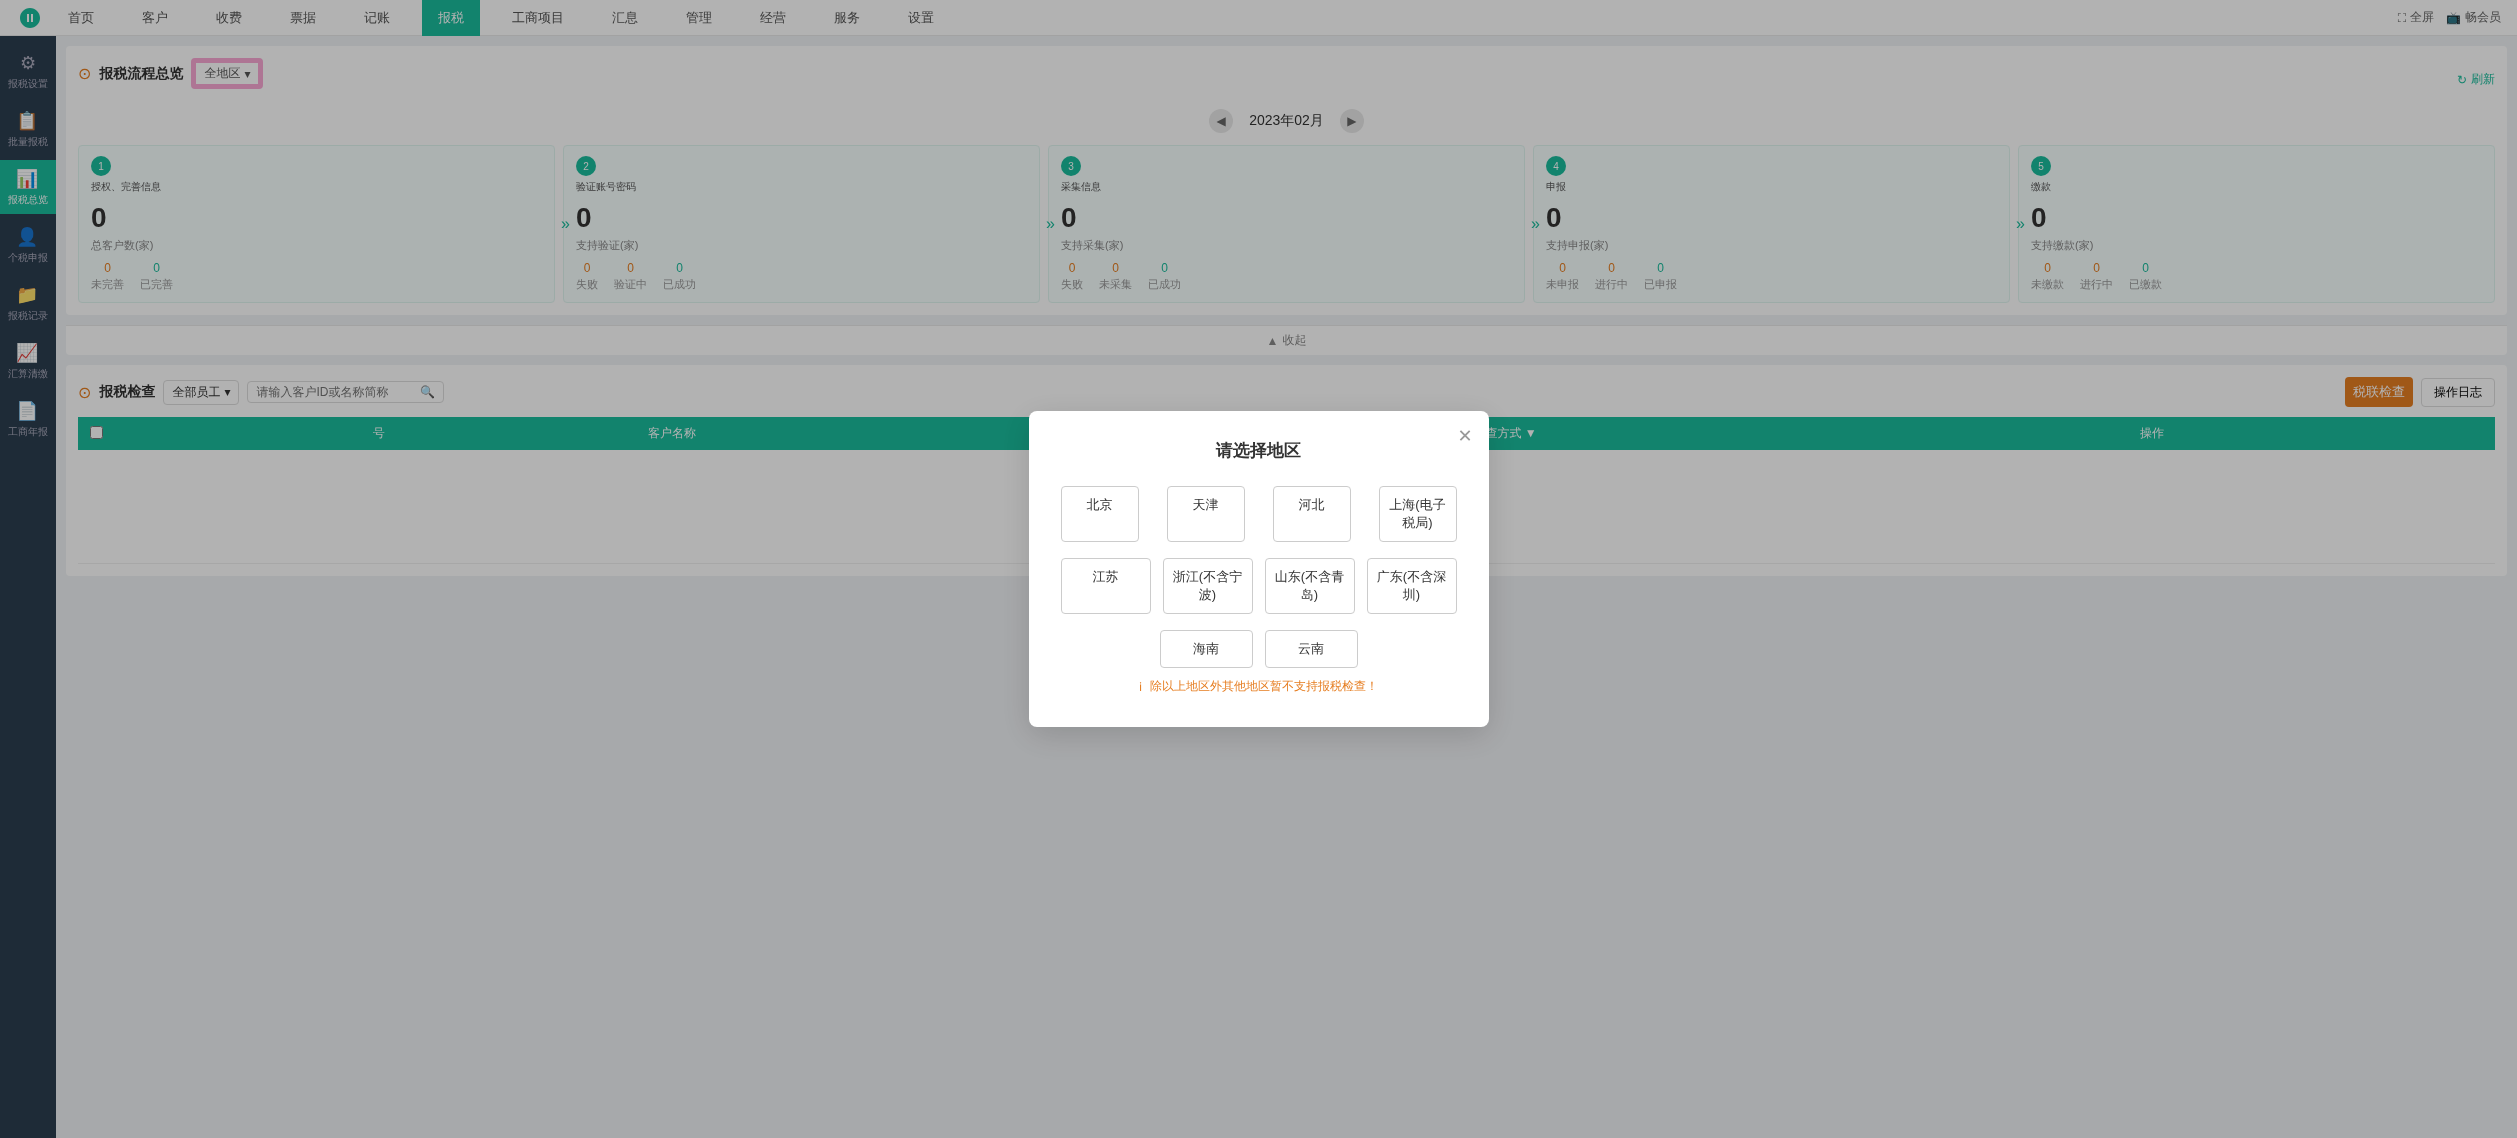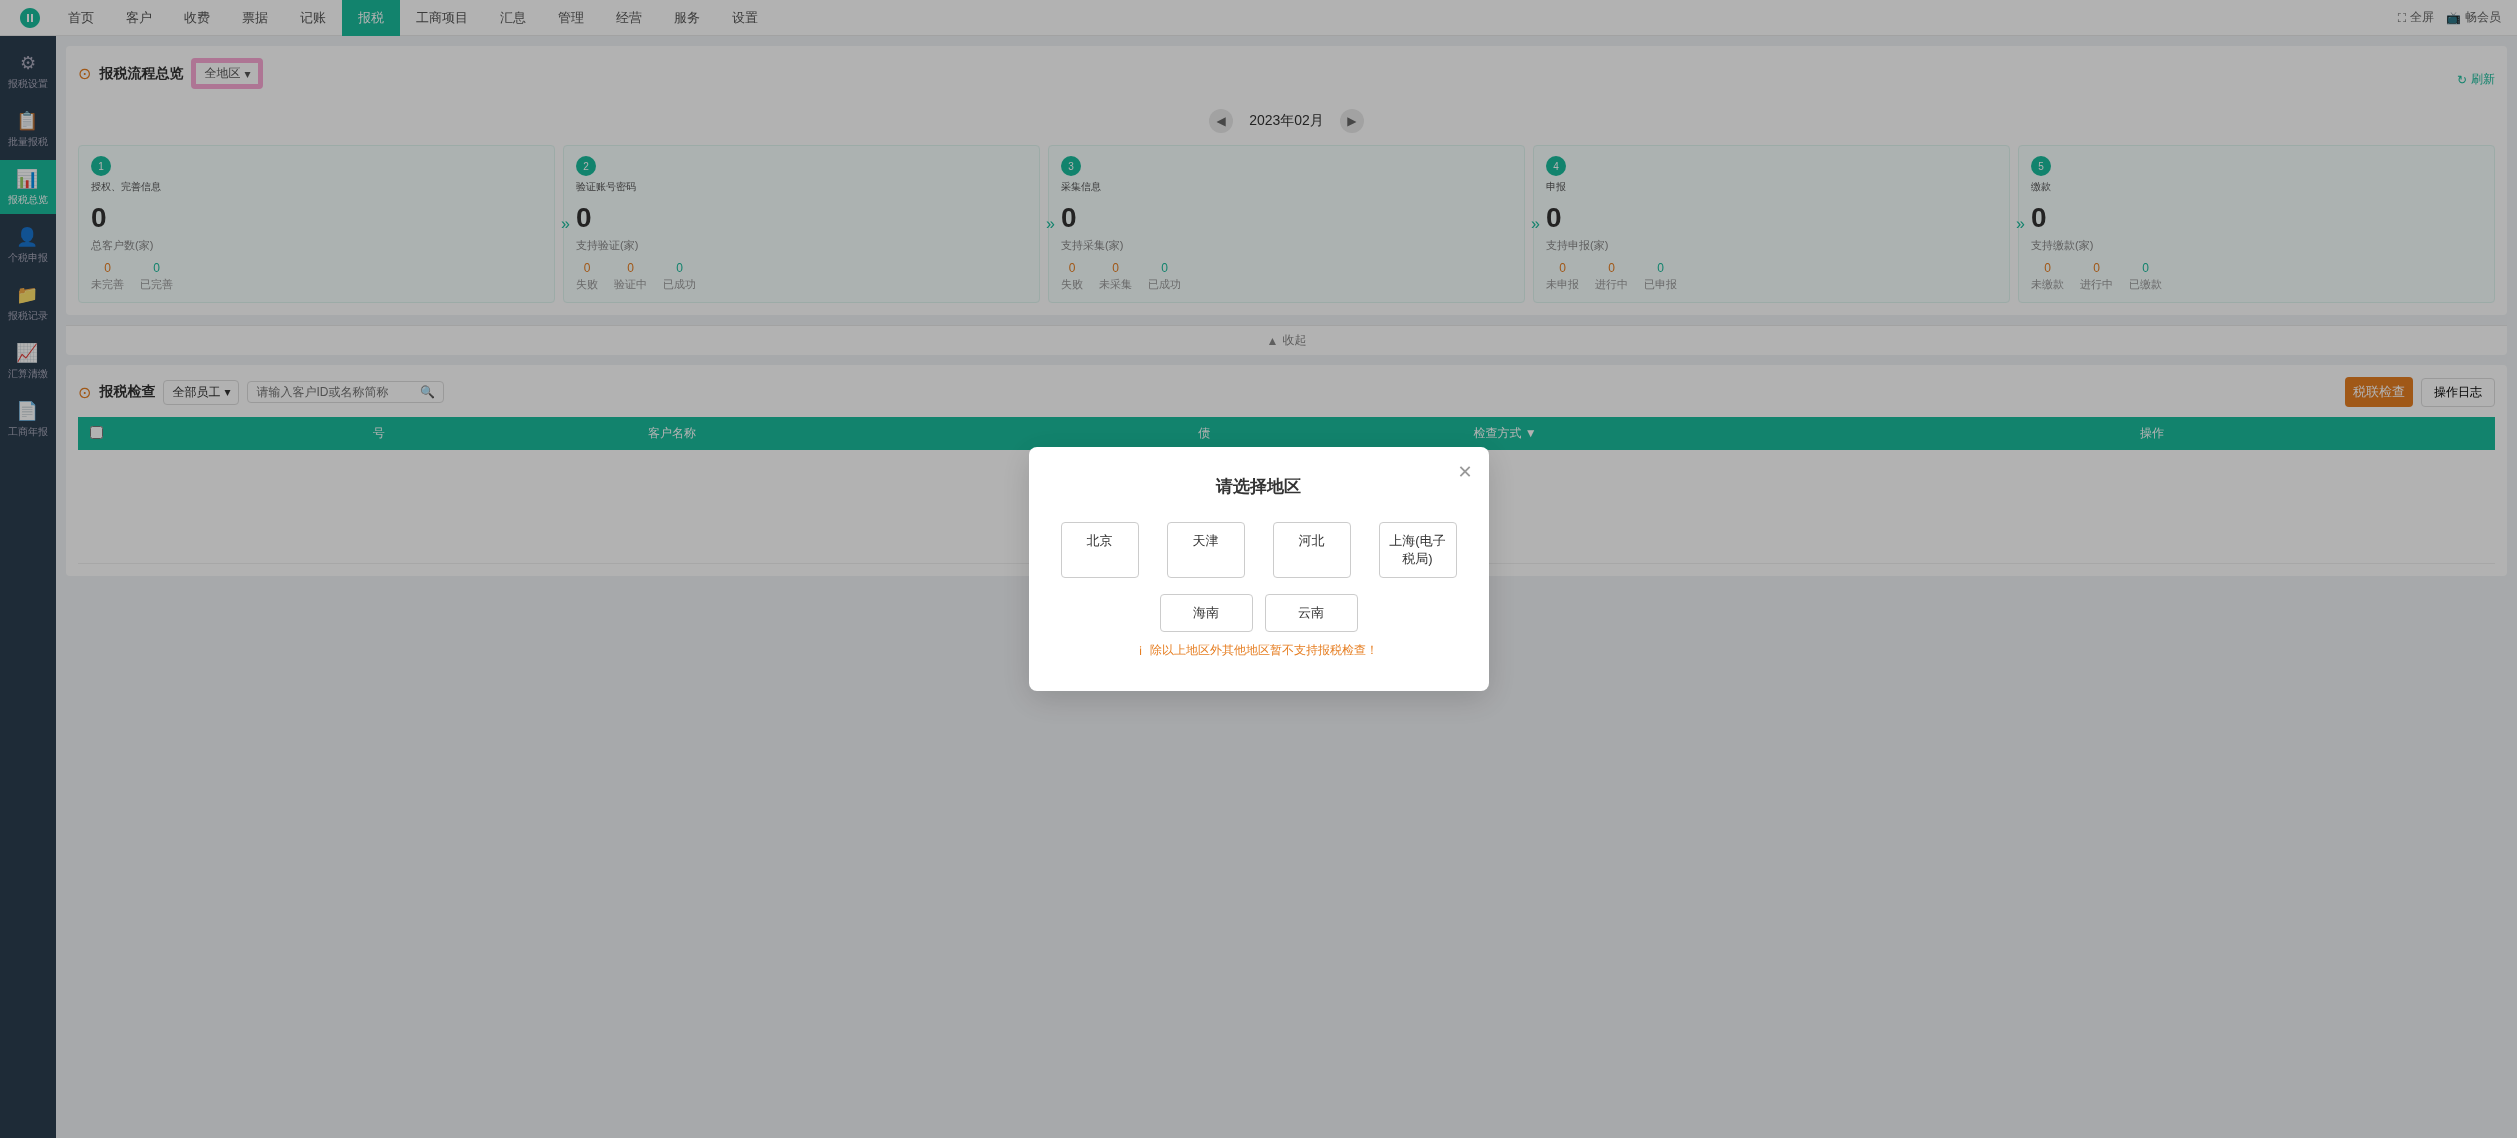--- a/index.html
+++ b/index.html
@@ -21,21 +21,21 @@
       height: 28px;
       margin-right: 8px;
       color: #1abc9c;
       font-size: 20px;
       display: flex; align-items: center; justify-content: center;
     }
     .top-nav-items {
       display: flex;
       flex: 1;
       align-items: center;
-      gap: 0;
+      gap: 16px;
     }
     .top-nav-item {
       padding: 0 16px;
       height: 36px;
       display: flex;
       align-items: center;
       cursor: pointer;
       color: #555;
       font-size: 13px;
       transition: all 0.2s;
@@ -609,20 +609,26 @@
     <div class="modal-close">✕</div>
     <div class="modal-title">请选择地区</div>
 
     <div class="region-grid" id="modal-row1">
         <div class="region-btn">北京</div>
         <div class="region-btn">天津</div>
         <div class="region-btn">河北</div>
         <div class="region-btn">上海(电子税局)</div>
       </div>
 
+    <div class="region-row2" id="modal-row2">
+        <div class="region-btn">江苏</div>
+        <div class="region-btn">浙江(不含宁波)</div>
+        <div class="region-btn">山东(不含青岛)</div>
+        <div class="region-btn">广东(不含深圳)</div>
+      </div>
 
     <div class="region-row3" id="modal-row3">
         <div class="region-btn">海南</div>
         <div class="region-btn">云南</div>
       </div>
 
     <div class="modal-warning">
       <span style="color:#e67e22; margin-right:4px;">ℹ</span>
       <span>除以上地区外其他地区暂不支持报税检查！</span>
     </div>

